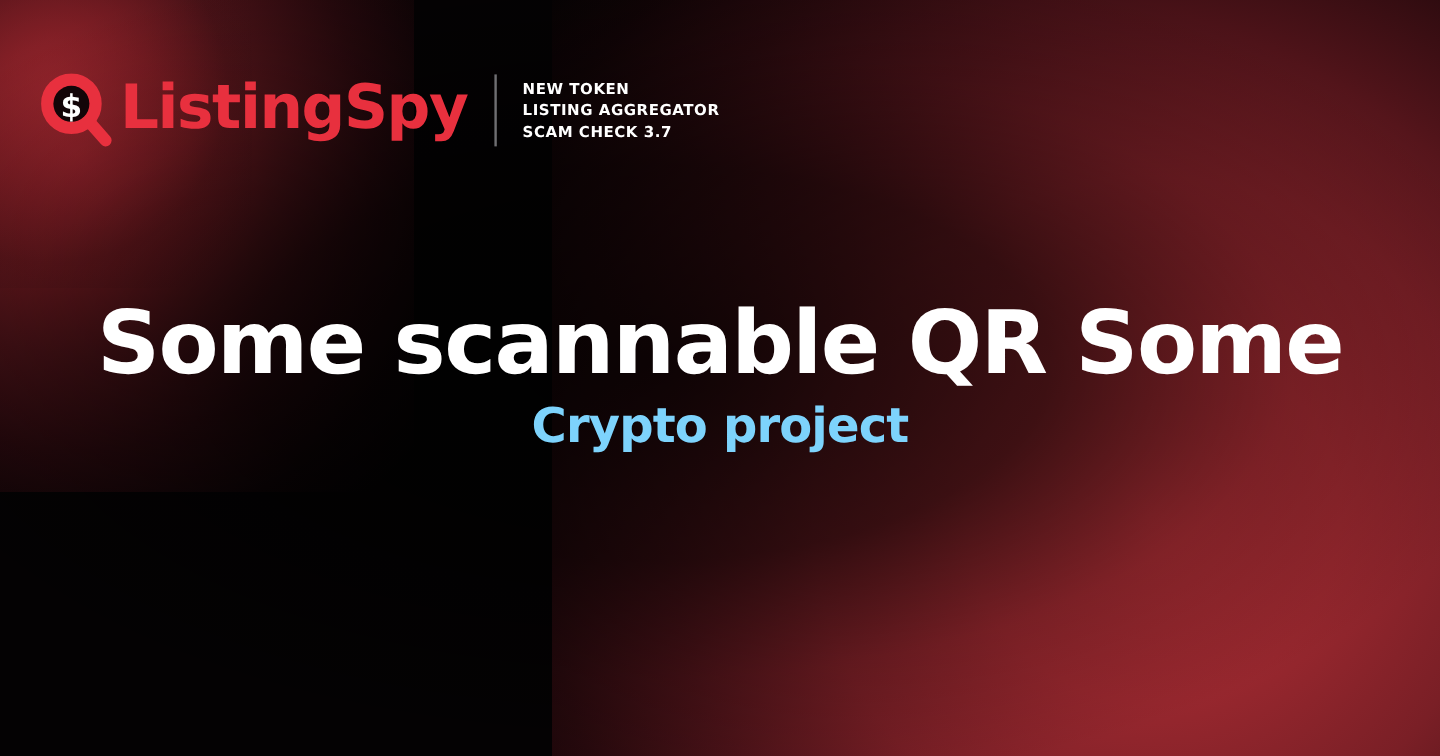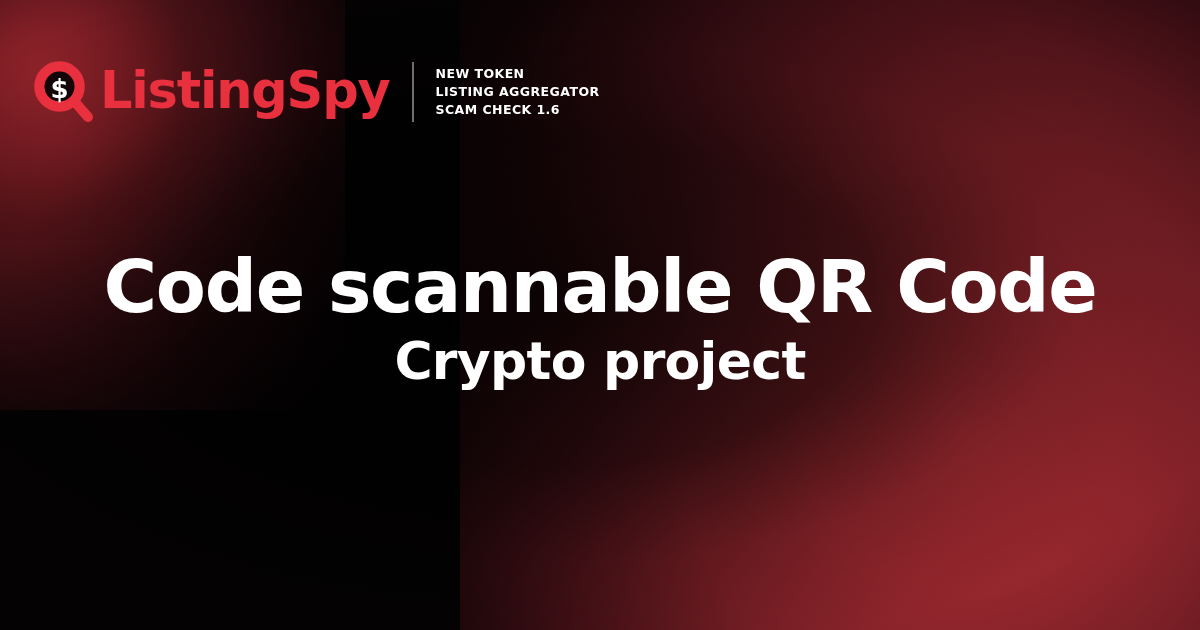--- a/index.html
+++ b/index.html
@@ -135,22 +135,22 @@
     color: #ffffff;
     font-size: 73px;
     font-weight: 700;
     letter-spacing: -1.3px;
     line-height: 1.06;
     margin: 0;
     white-space: nowrap;
   }
 
   #subheadline {
-    color: #ffffff;
-    font-size: 52px;
+    color: #7dd3fc;
+    font-size: 40px;
     font-weight: 700;
     letter-spacing: -0.7px;
     line-height: 1.1;
     margin: 8px 0 0 0;
     white-space: nowrap;
   }
 
   
   #footer-note {
     position: absolute;
@@ -188,24 +188,24 @@
       <text x="25.5" y="36.5" text-anchor="middle" font-family="DejaVu Sans, Liberation Sans, sans-serif" font-size="26" font-weight="700" fill="#ffffff">$</text>
     </svg>
 
     <div id="wordmark">ListingSpy</div>
 
     <div id="logo-divider"></div>
 
     <div id="tagline">
       <div>NEW TOKEN</div>
       <div>LISTING AGGREGATOR</div>
-      <div>SCAM CHECK 1.6</div>
+      <div>SCAM CHECK 3.7</div>
     </div>
 
   </div>
 
   <div id="center-stack">
-    <h1 id="headline">Code scannable QR Code</h1>
+    <h1 id="headline">Some scannable QR Some</h1>
     <div id="subheadline">Crypto project</div>
   </div>
 
 
 </div>
 
 </body></html>

